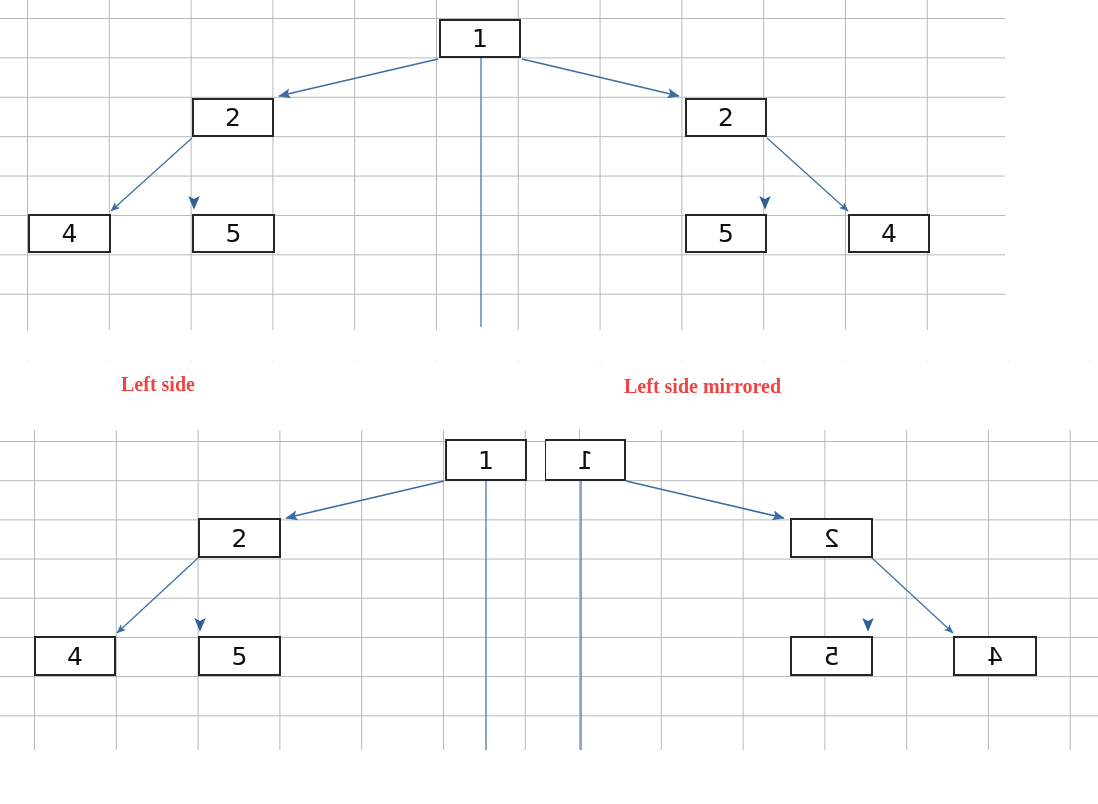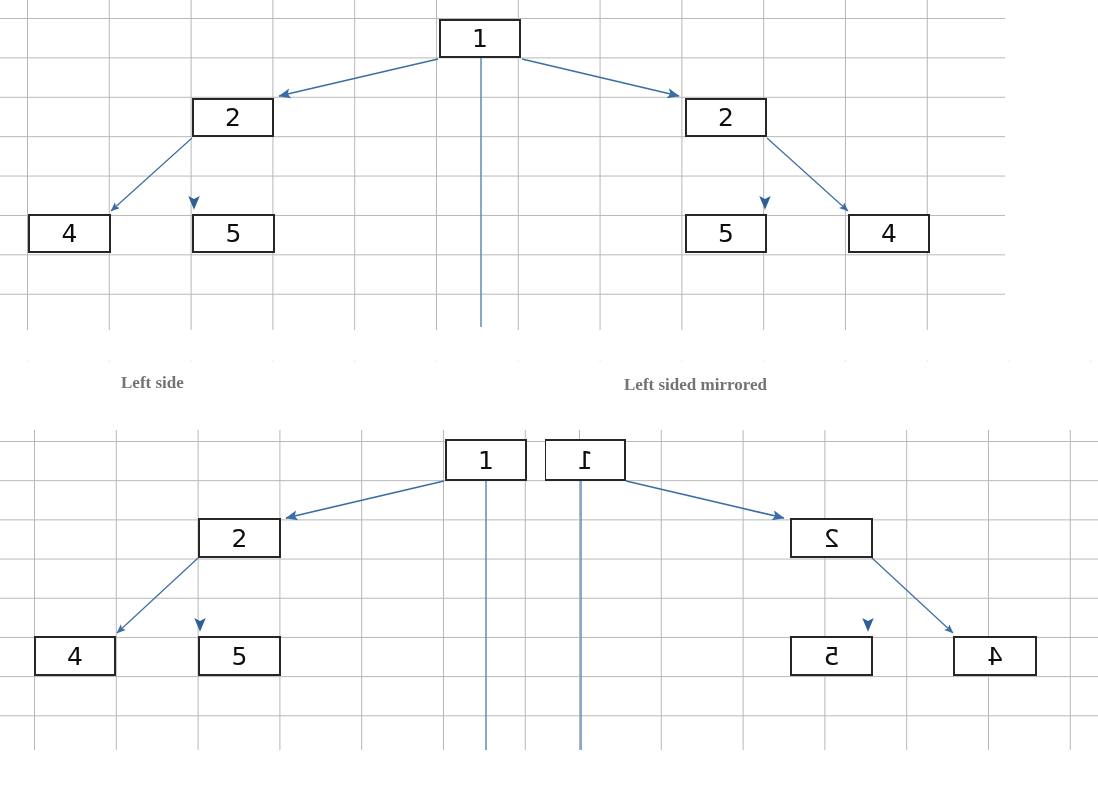--- a/index.html
+++ b/index.html
@@ -72,22 +72,22 @@
     inset: 0;
     z-index: 2;
     overflow: visible;
   }
 
   
   .caption {
     position: absolute;
     font-family: "Liberation Serif", "DejaVu Serif", serif;
     font-weight: bold;
-    font-size: 17px;
-    color: #737373;
+    font-size: 20px;
+    color: #ef4444;
     white-space: nowrap;
   }
   #caption-left   { left: 121px; top: 373px; }
   #caption-right  { left: 624px; top: 375px; }
 
   
   .ghost-dots {
     position: absolute;
     left: 0; top: 30px;
     width: 1098px; height: 2px;
@@ -139,21 +139,21 @@
   <div class="node" style="left:192px; top:214px; width:83px; height:39px;">5</div>
   <div class="node" style="left:685px; top:98px;  width:82px; height:39px;">2</div>
   <div class="node" style="left:685px; top:214px; width:82px; height:39px;">5</div>
   <div class="node" style="left:848px; top:214px; width:82px; height:39px;">4</div>
 </div>
 
 <div class="panel" id="label-strip">
   <div class="ghost-dots"></div>
 </div>
 <div class="caption" id="caption-left">Left side</div>
-<div class="caption" id="caption-right">Left sided mirrored</div>
+<div class="caption" id="caption-right">Left side mirrored</div>
 
 <div class="panel" id="bottom-left-panel">
   <div class="grid grid-bottom"></div>
 
   <svg class="edges" width="545" height="320" viewBox="0 0 545 320">
 
     <line x1="444" y1="51" x2="286" y2="88" stroke="#3a6ea5" stroke-width="1.6" marker-end="url(#ah)"></line>
 
     <line x1="198" y1="128" x2="117" y2="203" stroke="#3a6ea5" stroke-width="1.2" marker-end="url(#ah)"></line>
 

